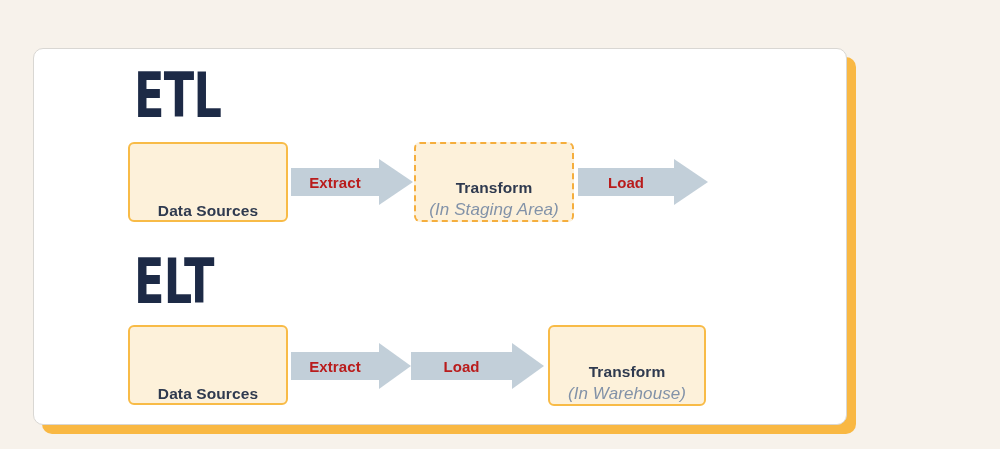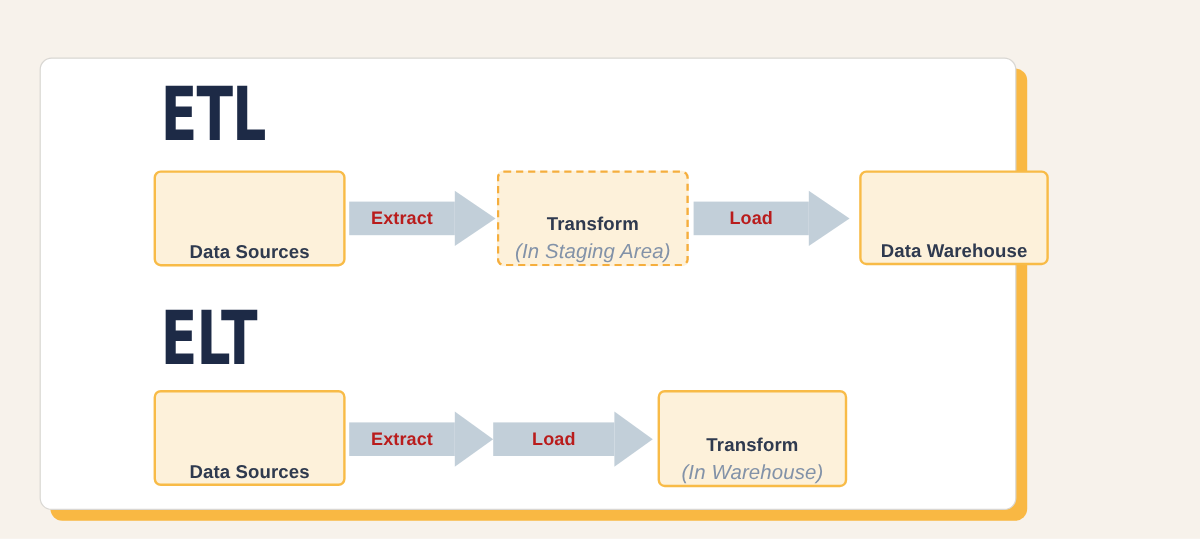--- a/index.html
+++ b/index.html
@@ -141,23 +141,20 @@
       <span class="node-note">(In Staging Area)</span>
     </div>
 
     <div class="arrow a-etl-load">
       <span class="arrow-body">
         <span class="arrow-label">Load</span>
       </span>
       <span class="arrow-head"></span>
     </div>
 
-    <div class="node n-etl-warehouse">
-      <span class="node-label">Data Warehouse</span>
-    </div>
 
     <h1 class="section-title title-elt">ELT</h1>
 
     <div class="node n-elt-source">
       <span class="node-label">Data Sources</span>
     </div>
 
     <div class="arrow a-elt-extract">
       <span class="arrow-body">
         <span class="arrow-label">Extract</span>

